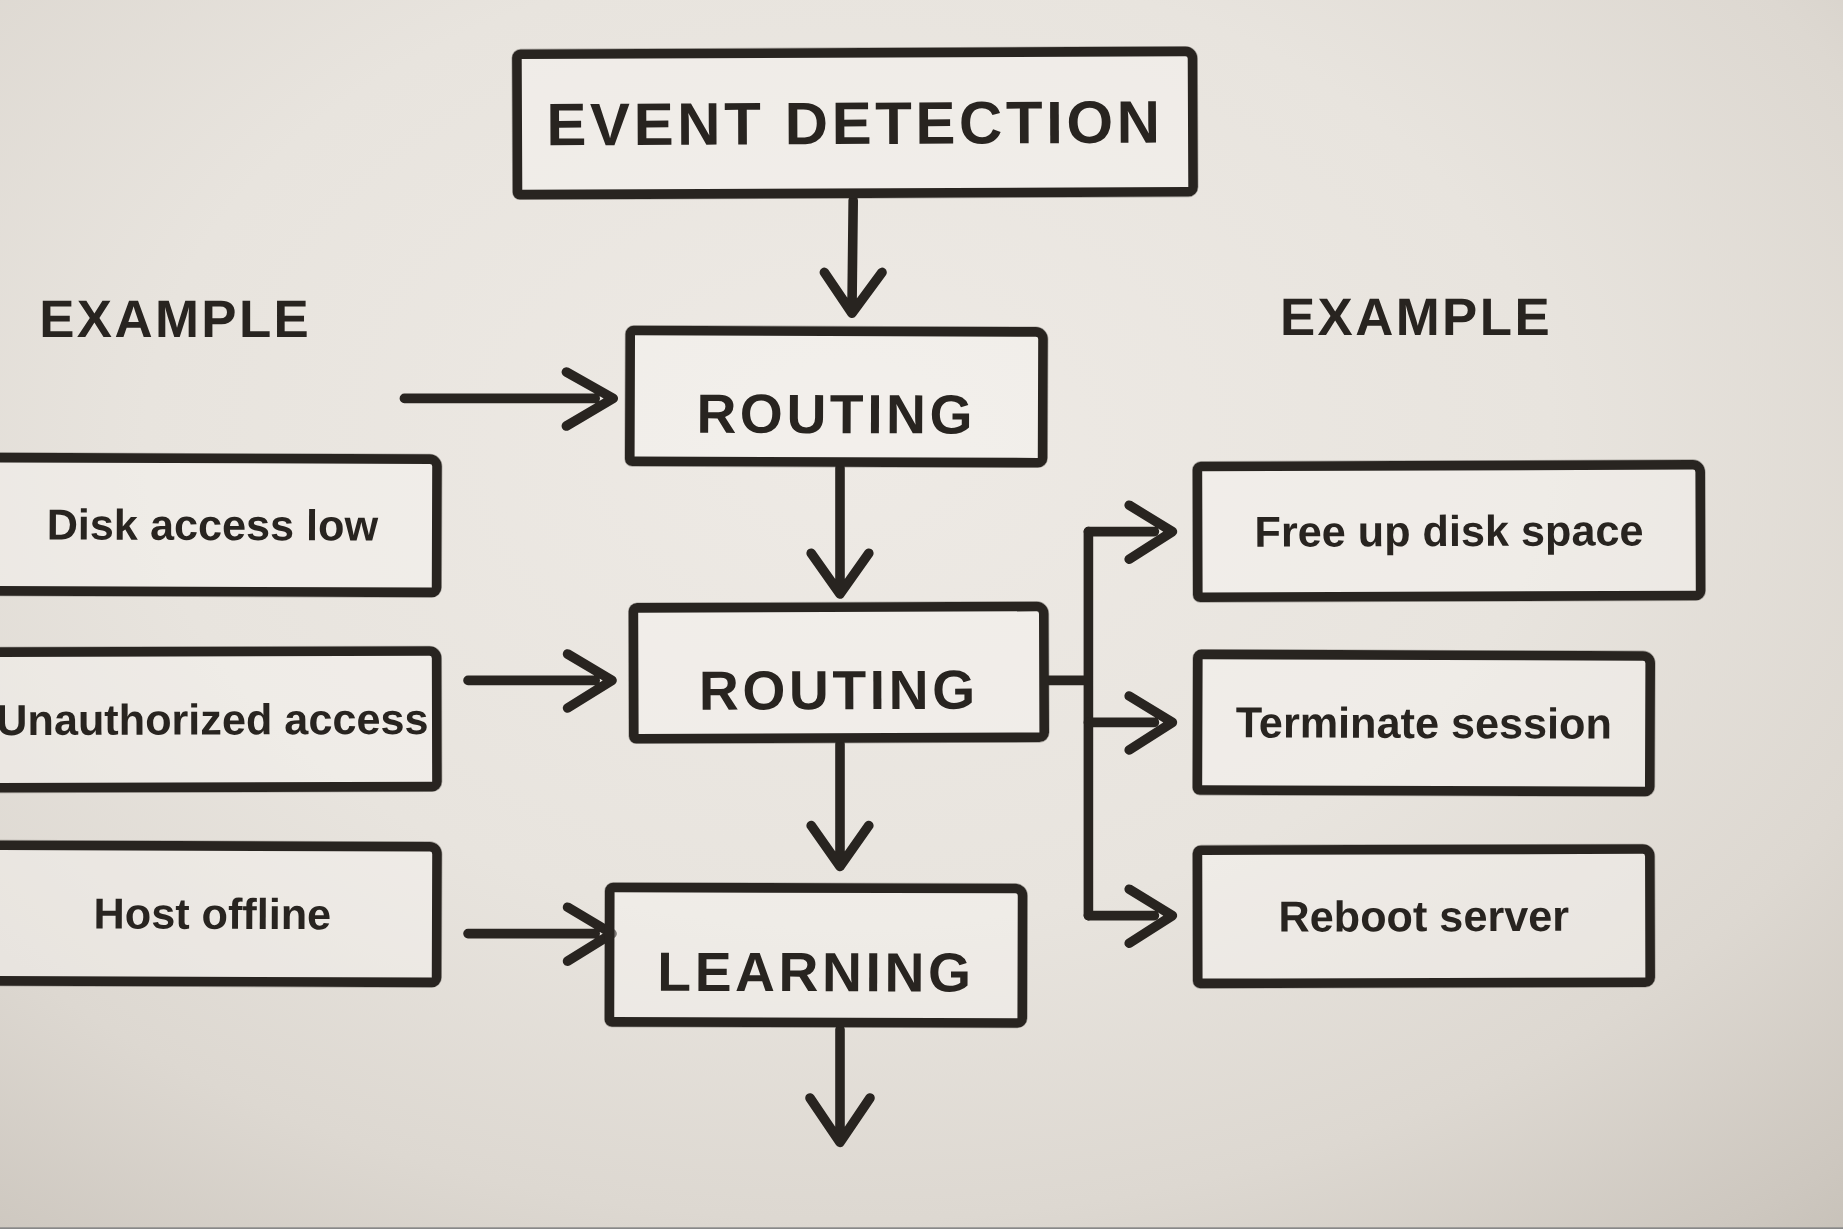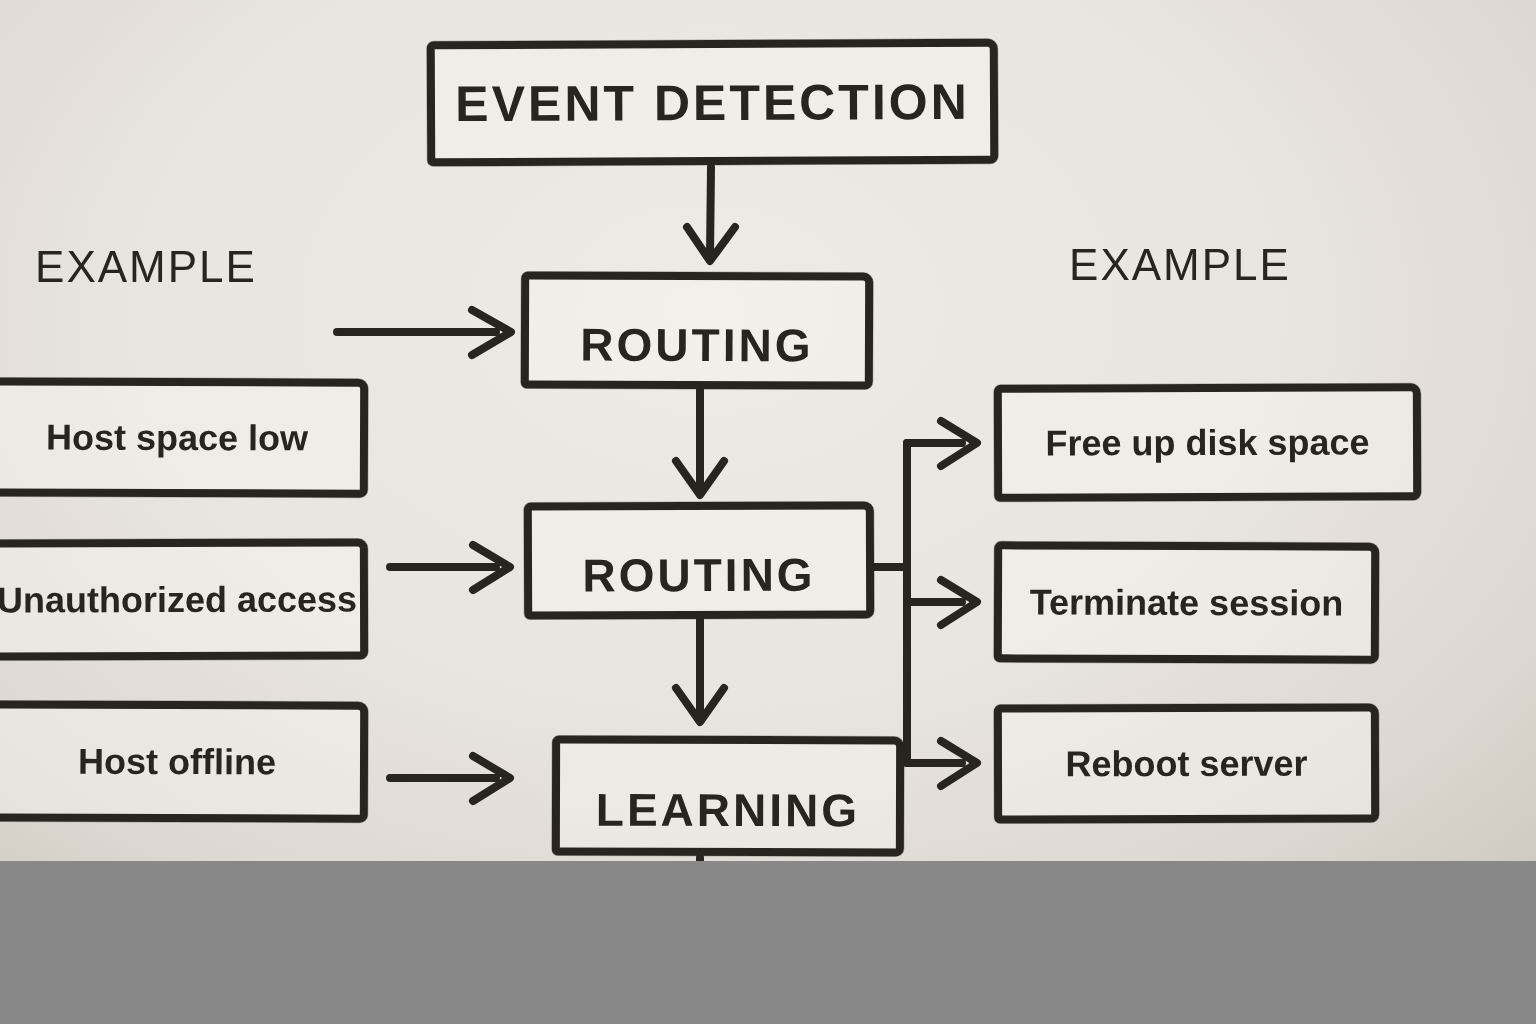--- a/index.html
+++ b/index.html
@@ -3,21 +3,21 @@
 <meta charset="utf-8">
 <style>
   html, body {
     margin: 0;
     padding: 0;
     background: #888;
   }
   #canvas {
     position: relative;
     width: 1536px;
-    height: 861px;
+    height: 1023px;
     overflow: hidden;
     background:
       radial-gradient(ellipse 1300px 900px at 46% 36%,
         #eeeae5 0%, #e8e4de 45%, #ddd8d1 72%, #cdc7bf 92%, #c5bfb6 100%);
     font-family: "Liberation Sans", "DejaVu Sans", sans-serif;
     color: #282420;
   }
   #connector-layer {
     position: absolute;
     left: 0; top: 0;
@@ -55,21 +55,21 @@
     letter-spacing: 3px;
     margin-top: 28px;
   }
   .item {
     font-size: 36px;
     letter-spacing: 0px;
   }
   .column-heading {
     position: absolute;
     text-align: center;
-    font-weight: 400;
+    font-weight: 700;
     font-size: 44px;
     letter-spacing: 2px;
     line-height: 1.22;
   }
   .column-heading span { display: block; }
 </style>
 </head>
 <body>
 
 <div id="canvas">
@@ -104,30 +104,30 @@
   </div>
 
   <div class="node" style="left:521px; top:272px; width:352px; height:117px; transform:rotate(0.2deg);">
     <span class="label caps">ROUTING</span>
   </div>
 
   <div class="node" style="left:524px; top:502px; width:350px; height:117px; transform:rotate(-0.2deg);">
     <span class="label caps">ROUTING</span>
   </div>
 
-  <div class="node" style="left:552px; top:736px; width:352px; height:120px; transform:rotate(0.15deg);">
+  <div class="node" style="left:504px; top:736px; width:352px; height:120px; transform:rotate(0.15deg);">
     <span class="label caps">LEARNING</span>
   </div>
 
   <div class="column-heading" style="left:6px; top:240px; width:280px;">
     <span>EXAMPLE</span>
   </div>
 
   <div class="node" style="left:-14px; top:378px; width:382px; height:119px; transform:rotate(0.2deg);">
-    <span class="label item">Host space low</span>
+    <span class="label item">Disk access low</span>
   </div>
 
   <div class="node" style="left:-14px; top:539px; width:382px; height:121px; transform:rotate(-0.15deg);">
     <span class="label item">Unauthorized access</span>
   </div>
 
   <div class="node" style="left:-14px; top:701px; width:382px; height:121px; transform:rotate(0.2deg);">
     <span class="label item">Host offline</span>
   </div>
 

